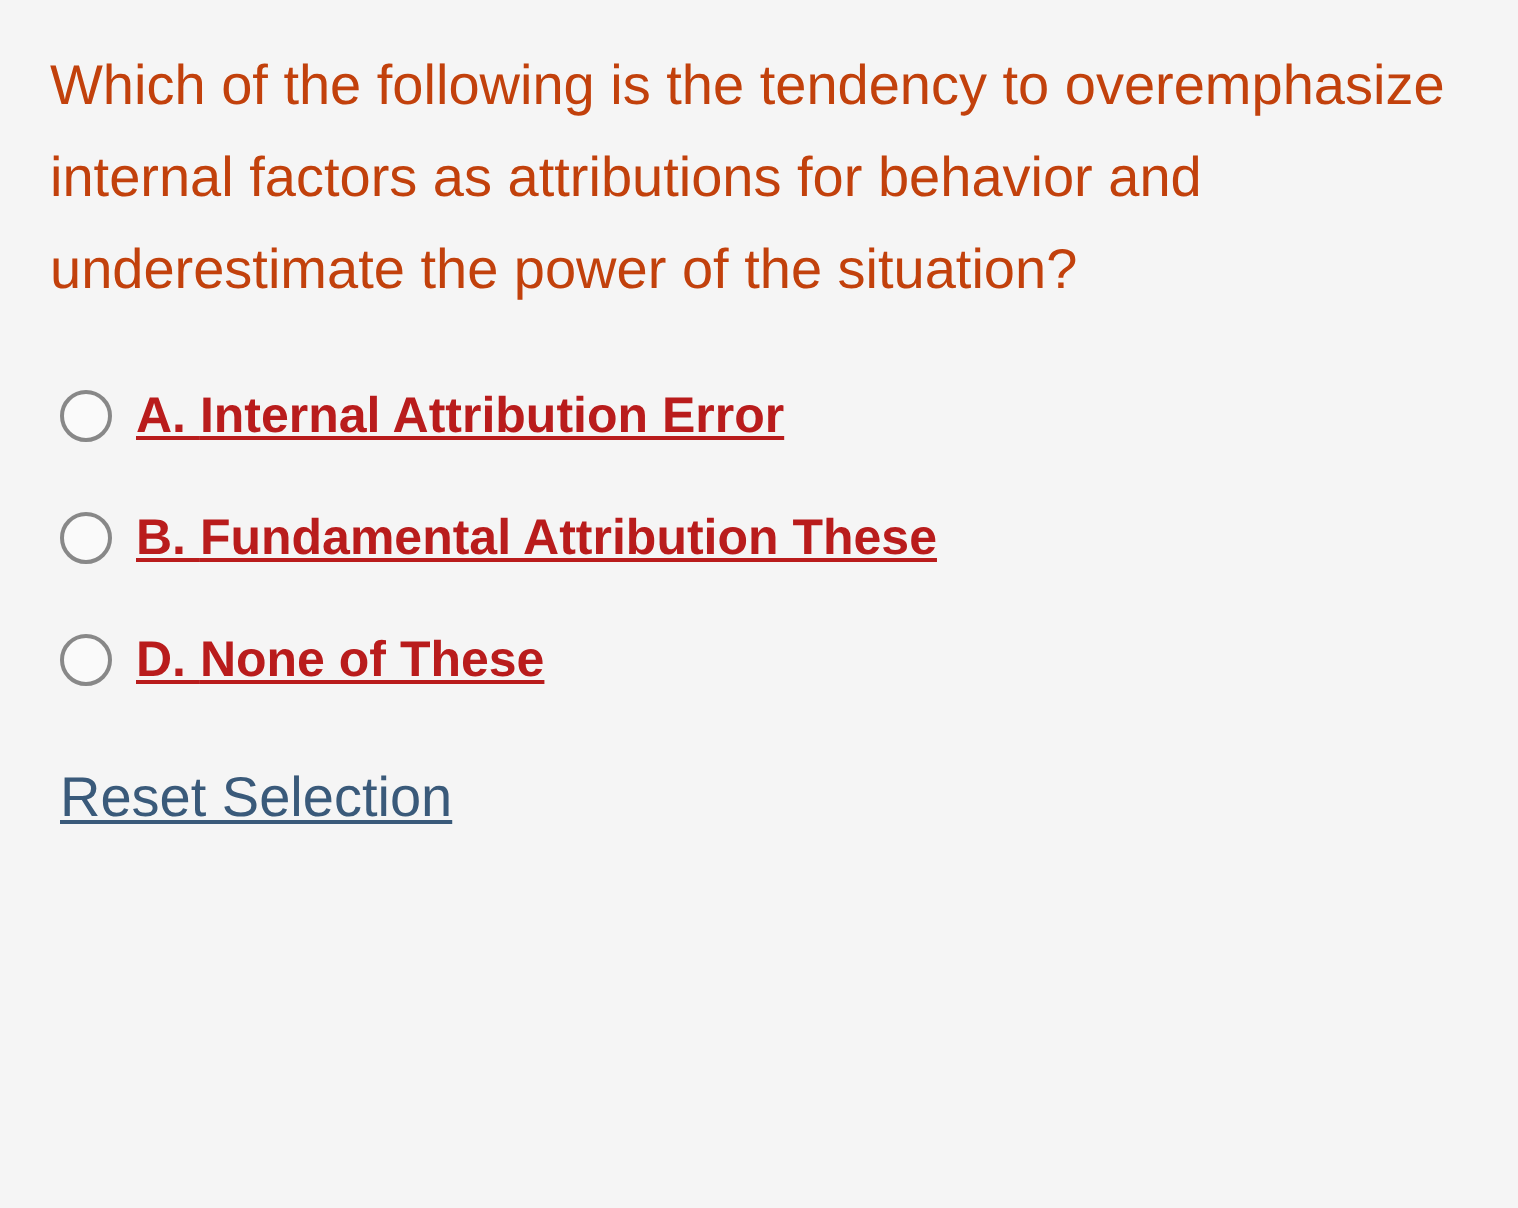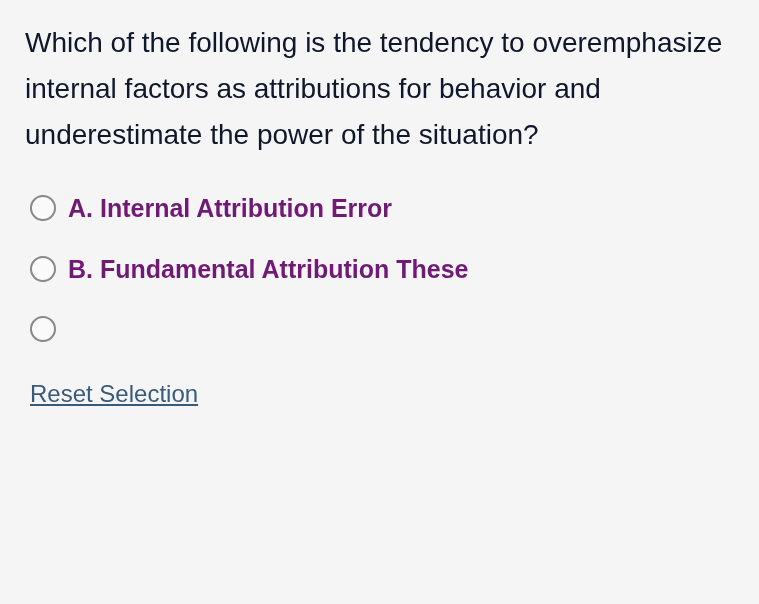--- a/index.html
+++ b/index.html
@@ -9,21 +9,21 @@
     }
     body {
       font-family: Arial, Helvetica, sans-serif;
       background: #f5f5f5;
       padding: 20px 25px;
       width: 759px;
       height: 604px;
     }
     .question {
       font-size: 28px;
-      color: #0f172a;
+      color: #c2410c;
       line-height: 1.65;
       margin-bottom: 35px;
       font-weight: 400;
     }
     .options {
       display: flex;
       flex-direction: column;
       gap: 32px;
       margin-left: 5px;
     }
@@ -37,28 +37,29 @@
       width: 26px;
       height: 26px;
       border: 2px solid #888;
       border-radius: 50%;
       background: #fafafa;
       flex-shrink: 0;
     }
     .option-label {
       font-size: 25px;
       font-weight: bold;
-      color: #701a75;
+      color: #b91c1c;
+      text-decoration: underline;
     }
     .reset {
       margin-top: 38px;
       margin-left: 5px;
     }
     .reset-link {
-      font-size: 24px;
+      font-size: 28px;
       color: #3a5a7a;
       text-decoration: underline;
       cursor: pointer;
     }
   </style>
 </head>
 <body>
 
 <div class="question">Which of the following is the tendency to overemphasize internal factors as attributions for behavior and underestimate the power of the situation?</div>
 
@@ -70,18 +71,21 @@
     </div>
   </div>
   <div class="option">
     <div class="radio"></div>
     <div class="option-label">
       <span>B.</span> <span>Fundamental Attribution These</span>
     </div>
   </div>
   <div class="option">
     <div class="radio"></div>
+    <div class="option-label">
+      <span>D.</span> <span>None of These</span>
+    </div>
   </div>
 </div>
 
 <div class="reset">
   <span class="reset-link">Reset Selection</span>
 </div>
 
 </body></html>

